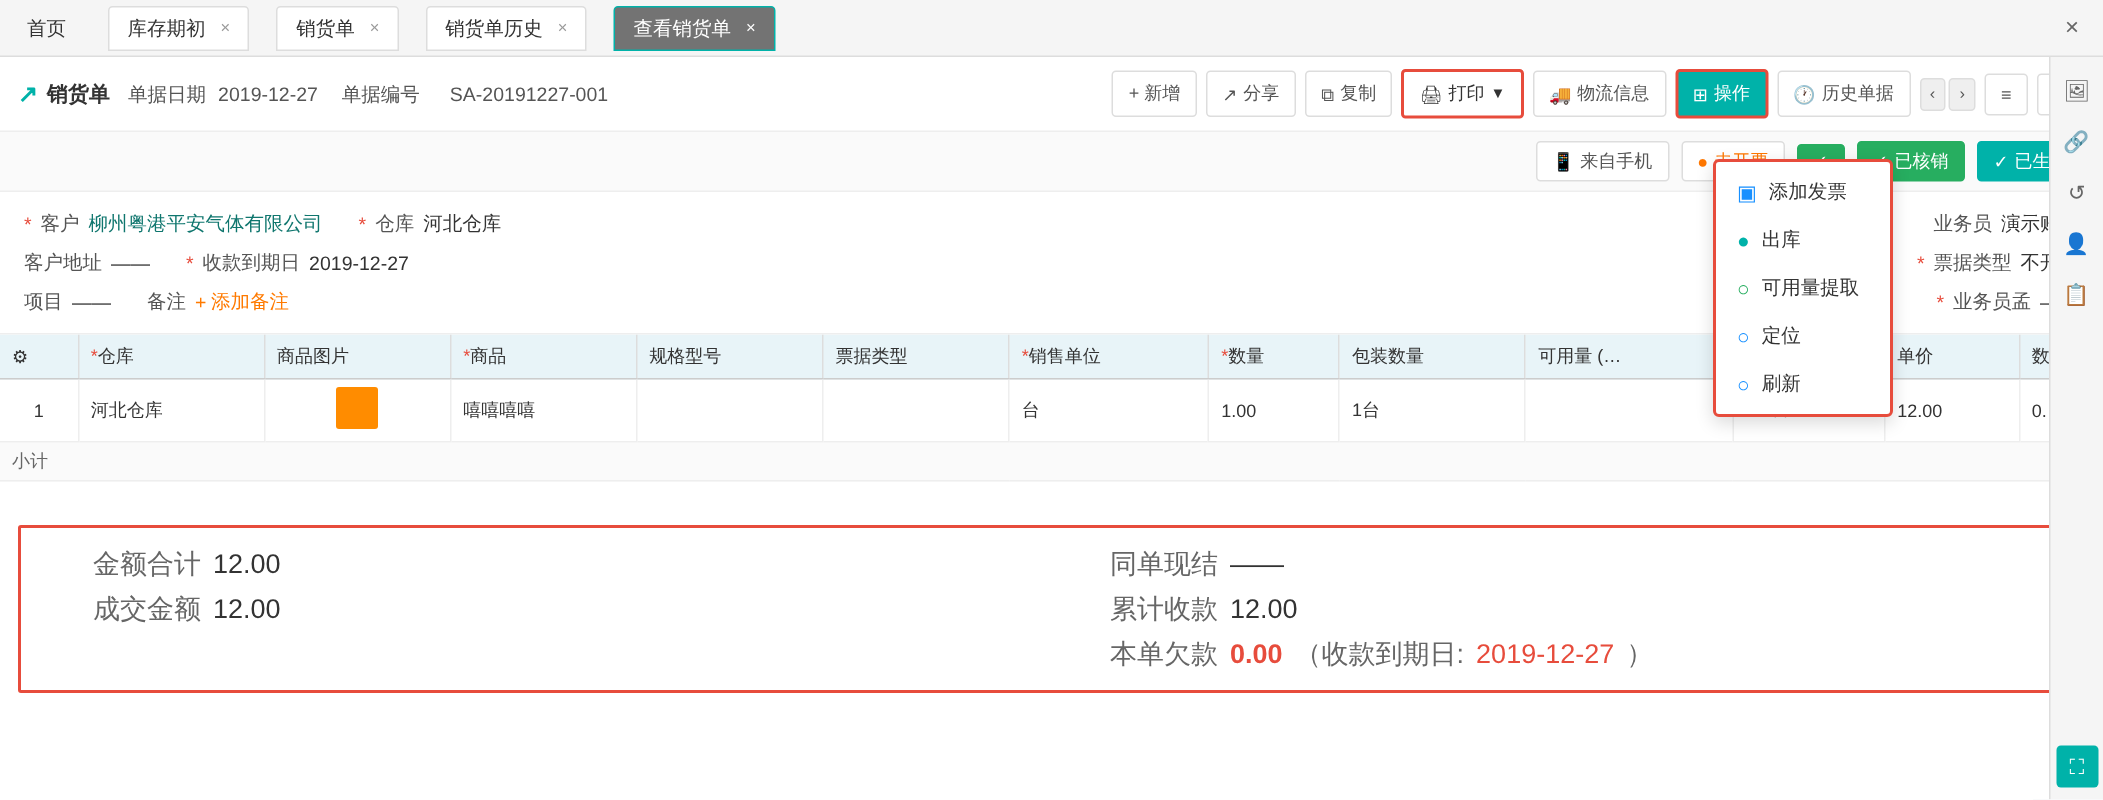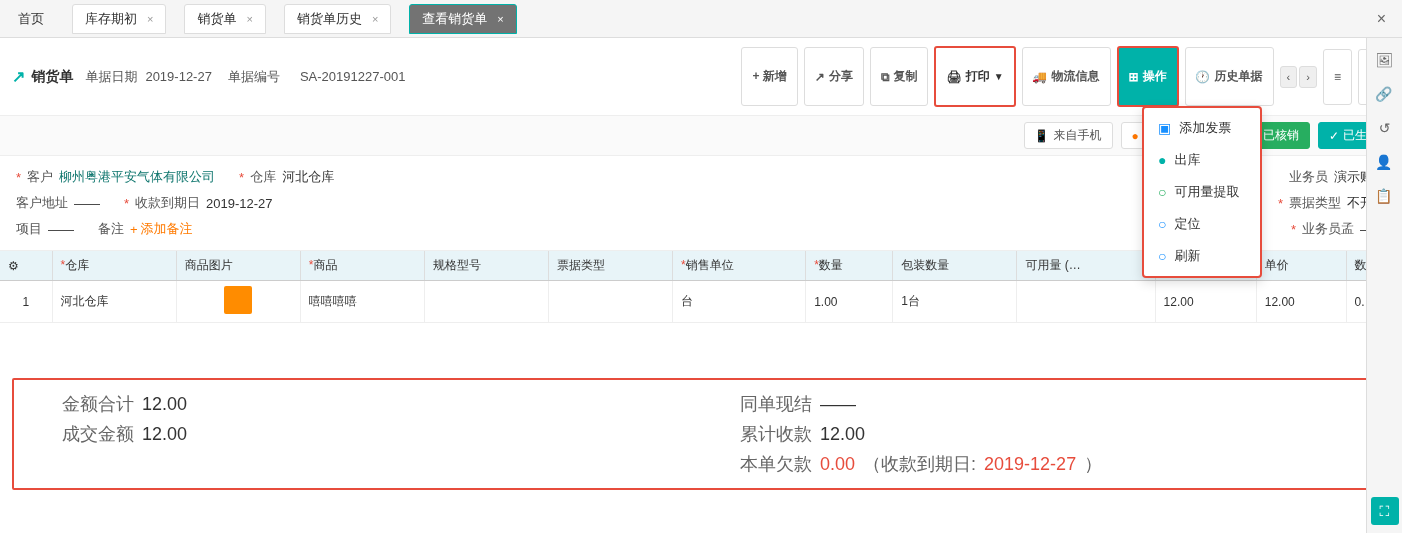--- a/index.html
+++ b/index.html
@@ -28,23 +28,23 @@
     .doc-header {
       display: flex; align-items: center; padding: 8px 12px; border-bottom: 1px solid #eee;
       background: #fff; gap: 12px;
     }
     .doc-title { display: flex; align-items: center; gap: 6px; font-size: 14px; font-weight: bold; color: #333; }
     .doc-title-icon { color: #00b2a9; font-size: 16px; }
     .doc-meta { display: flex; align-items: center; gap: 16px; font-size: 13px; color: #555; }
     .doc-meta span { display: flex; align-items: center; gap: 4px; }
     .doc-actions { margin-left: auto; display: flex; align-items: center; gap: 6px; }
     .action-btn {
-      display: flex; align-items: center; gap: 4px; padding: 20px 10px;
+      display: flex; align-items: center; gap: 4px; padding: 6px 10px;
       border: 1px solid #ddd; border-radius: 3px; background: #fff;
-      cursor: pointer; font-size: 12px; color: #555; white-space: nowrap; font-weight: bold;
+      cursor: pointer; font-size: 12px; color: #555; white-space: nowrap;
     }
 
     
     .status-row {
       display: flex; align-items: center; padding: 6px 12px; border-bottom: 1px solid #eee;
       background: #fafafa; gap: 8px; justify-content: flex-end;
     }
     .status-btn {
       display: flex; align-items: center; gap: 4px; padding: 4px 10px;
       border: 1px solid #ddd; border-radius: 3px; background: #fff;
@@ -72,21 +72,21 @@
     }
     thead th .required { color: #e74c3c; }
     tbody tr { border-bottom: 1px solid #eee; }
     tbody td { padding: 5px 8px; border-right: 1px solid #eee; white-space: nowrap; }
     .subtotal-row td { background: #fafafa; color: #666; font-size: 12px; }
     .gear-cell { text-align: center; }
     .bottom-panel-title { font-size: 14px; font-weight: bold; color: #333; margin-bottom: 10px; }
     .info-row { display: flex; align-items: center; gap: 8px; font-size: 18px; margin-left: 36px; }
     .info-label { color: #666; white-space: nowrap; }
     .info-value { color: #333; }
-    .info-value.orange { color: #e74c3c; }
+    .info-value.orange { color: #e74c3c; font-weight: bold; }
 
     
     .dropdown-overlay {
       position: absolute; top: 68px; right: 140px;
       background: #fff; border: 2px solid #e74c3c; border-radius: 4px;
       box-shadow: 0 4px 12px rgba(0,0,0,0.15); z-index: 100; min-width: 120px;
       padding: 4px 0;
     }
     .dropdown-item {
       display: flex; align-items: center; gap: 8px; padding: 7px 14px;
@@ -315,20 +315,23 @@
             <td></td>
             <td></td>
             <td>台</td>
             <td>1.00</td>
             <td>1台</td>
             <td></td>
             <td>12.00</td>
             <td>12.00</td>
             <td>0.</td>
           </tr>
+          <tr class="subtotal-row">
+            <td colspan="13" style="padding:4px 8px; color:#666;">小计</td>
+          </tr>
         </tbody>
       </table>
     </div>
 
     <div style="border:2px solid #e74c3c; margin:8px 12px; padding:12px; background:#fff; border-radius:2px;">
       <div style="display:grid; grid-template-columns:1fr 1fr; gap:6px;">
         <div style="display:flex;flex-direction:column;gap:6px;">
           <div class="info-row">
             <span class="info-label">金额合计</span>
             <span class="info-value">12.00</span>

